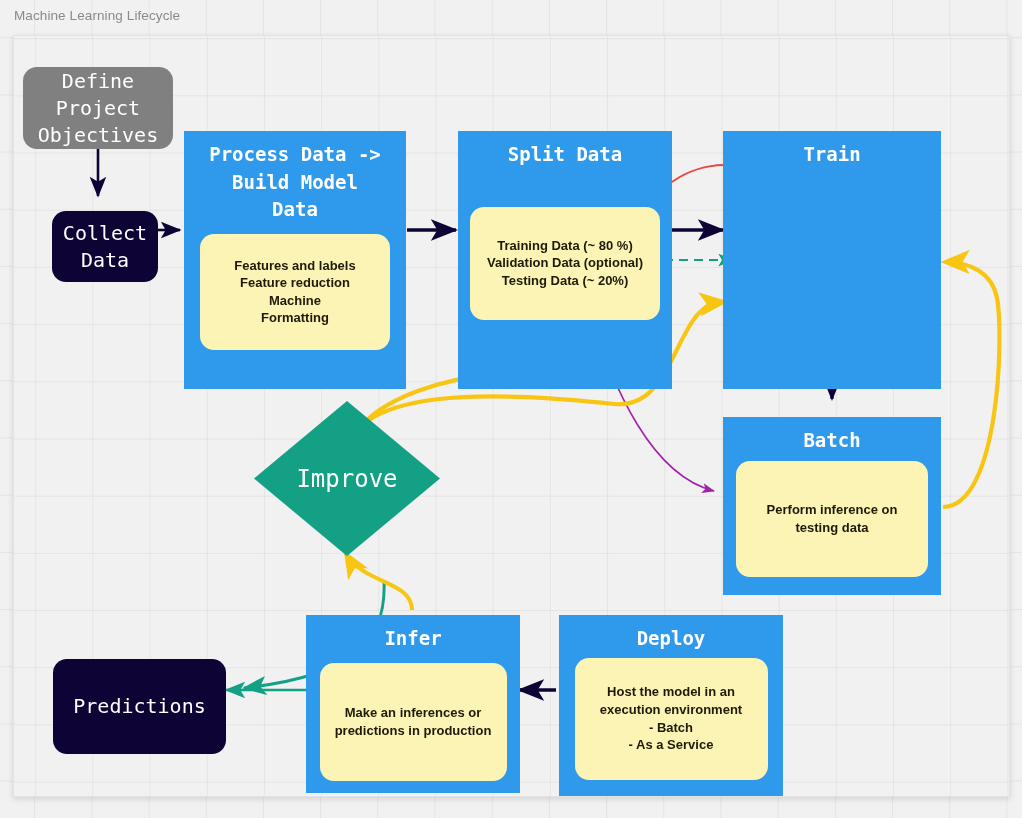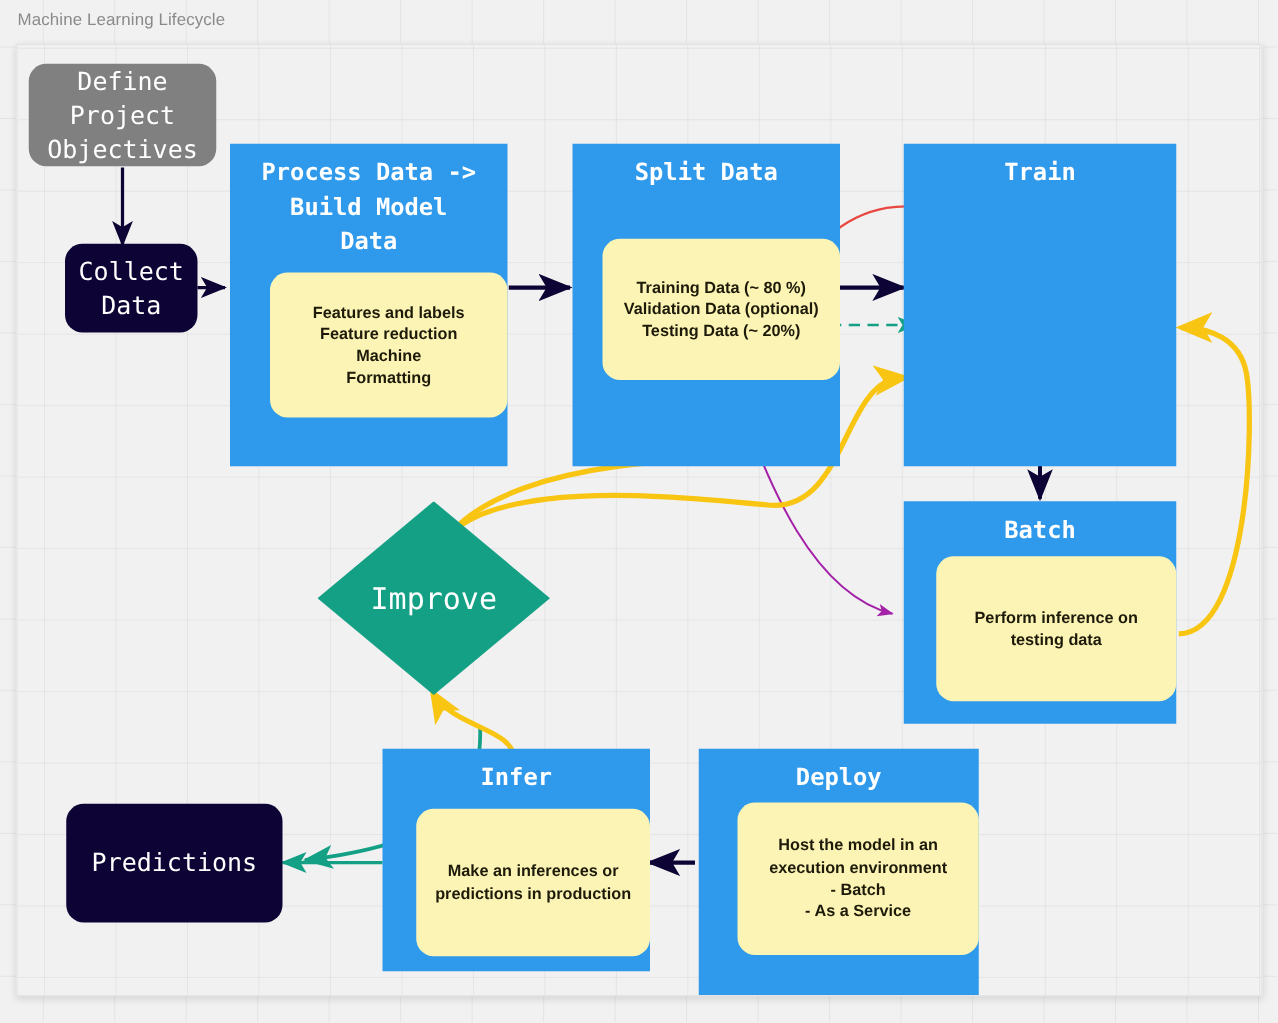--- a/index.html
+++ b/index.html
@@ -39,39 +39,39 @@
     position:absolute;inset:0;
     background-image:
       linear-gradient(to right, rgba(0,0,0,.05) 1px, transparent 1px),
       linear-gradient(to bottom, rgba(0,0,0,.05) 1px, transparent 1px);
     background-size:57.2px 57.2px;
     background-position:-36px -55px;
     pointer-events:none;
   }
   #edges{position:absolute;left:0;top:0;width:995px;height:760px;pointer-events:none;}
 
-  .node{position:absolute;box-sizing:border-box;}
+  .node{position:absolute;box-sizing:border-box;margin-top:16px;}
 
   
   .term{
     border-radius:14px;
     display:flex;align-items:center;justify-content:center;
     text-align:center;
     font-family:"DejaVu Sans Mono","Liberation Mono",monospace;
     font-size:20px;line-height:1.35;
     color:#ffffff;
     letter-spacing:0px;
   }
   .term.grey{background:#808080;}
   .term.dark{background:#0d0435;}
 
   
   .proc{
     background:#2f99ec;
-    display:flex;flex-direction:column;align-items:flex-end;
+    display:flex;flex-direction:column;align-items:center;
     padding-top:10px;
   }
   .proc .ptitle{
     font-family:"DejaVu Sans Mono","Liberation Mono",monospace;
     font-size:19px;font-weight:bold;color:#ffffff;
     text-align:center;line-height:1.45;
     width:100%;
   }
   .proc .pbody{
     background:#fcf4b4;

